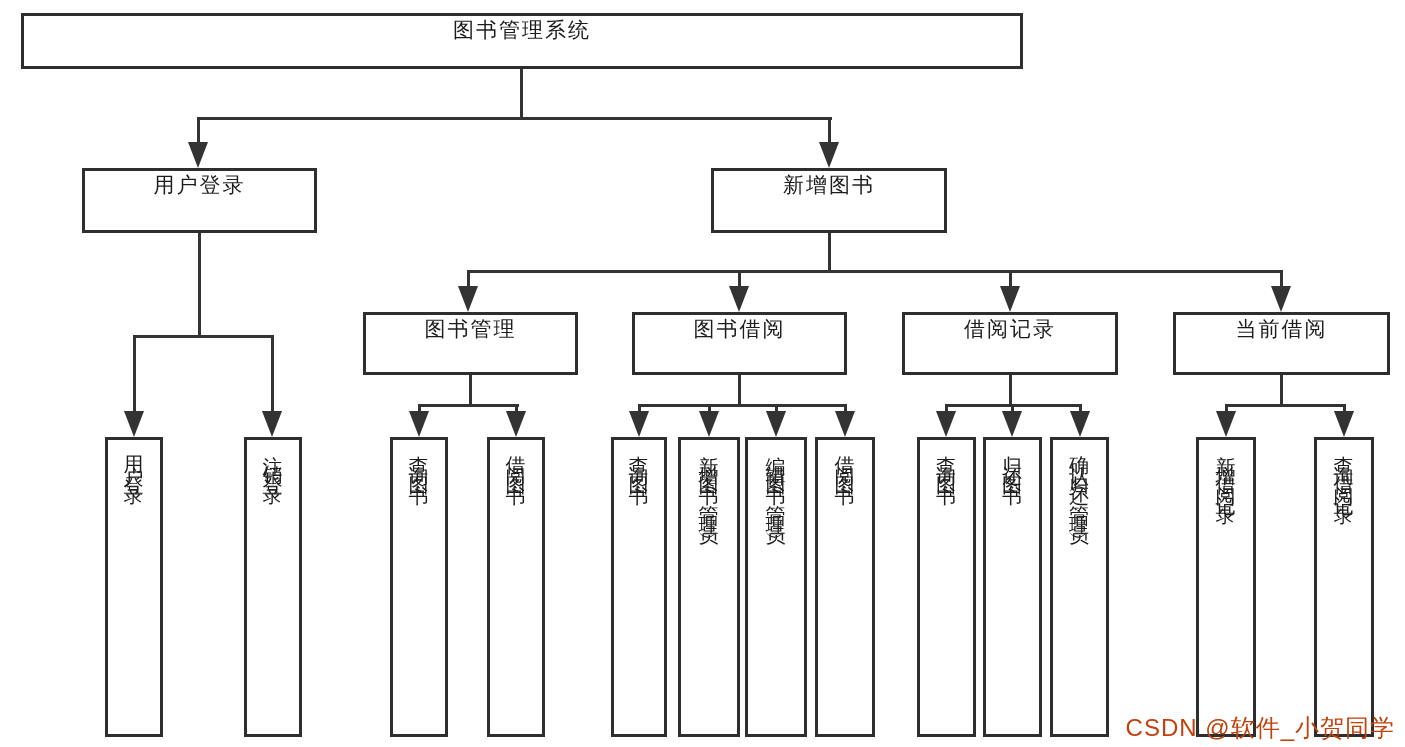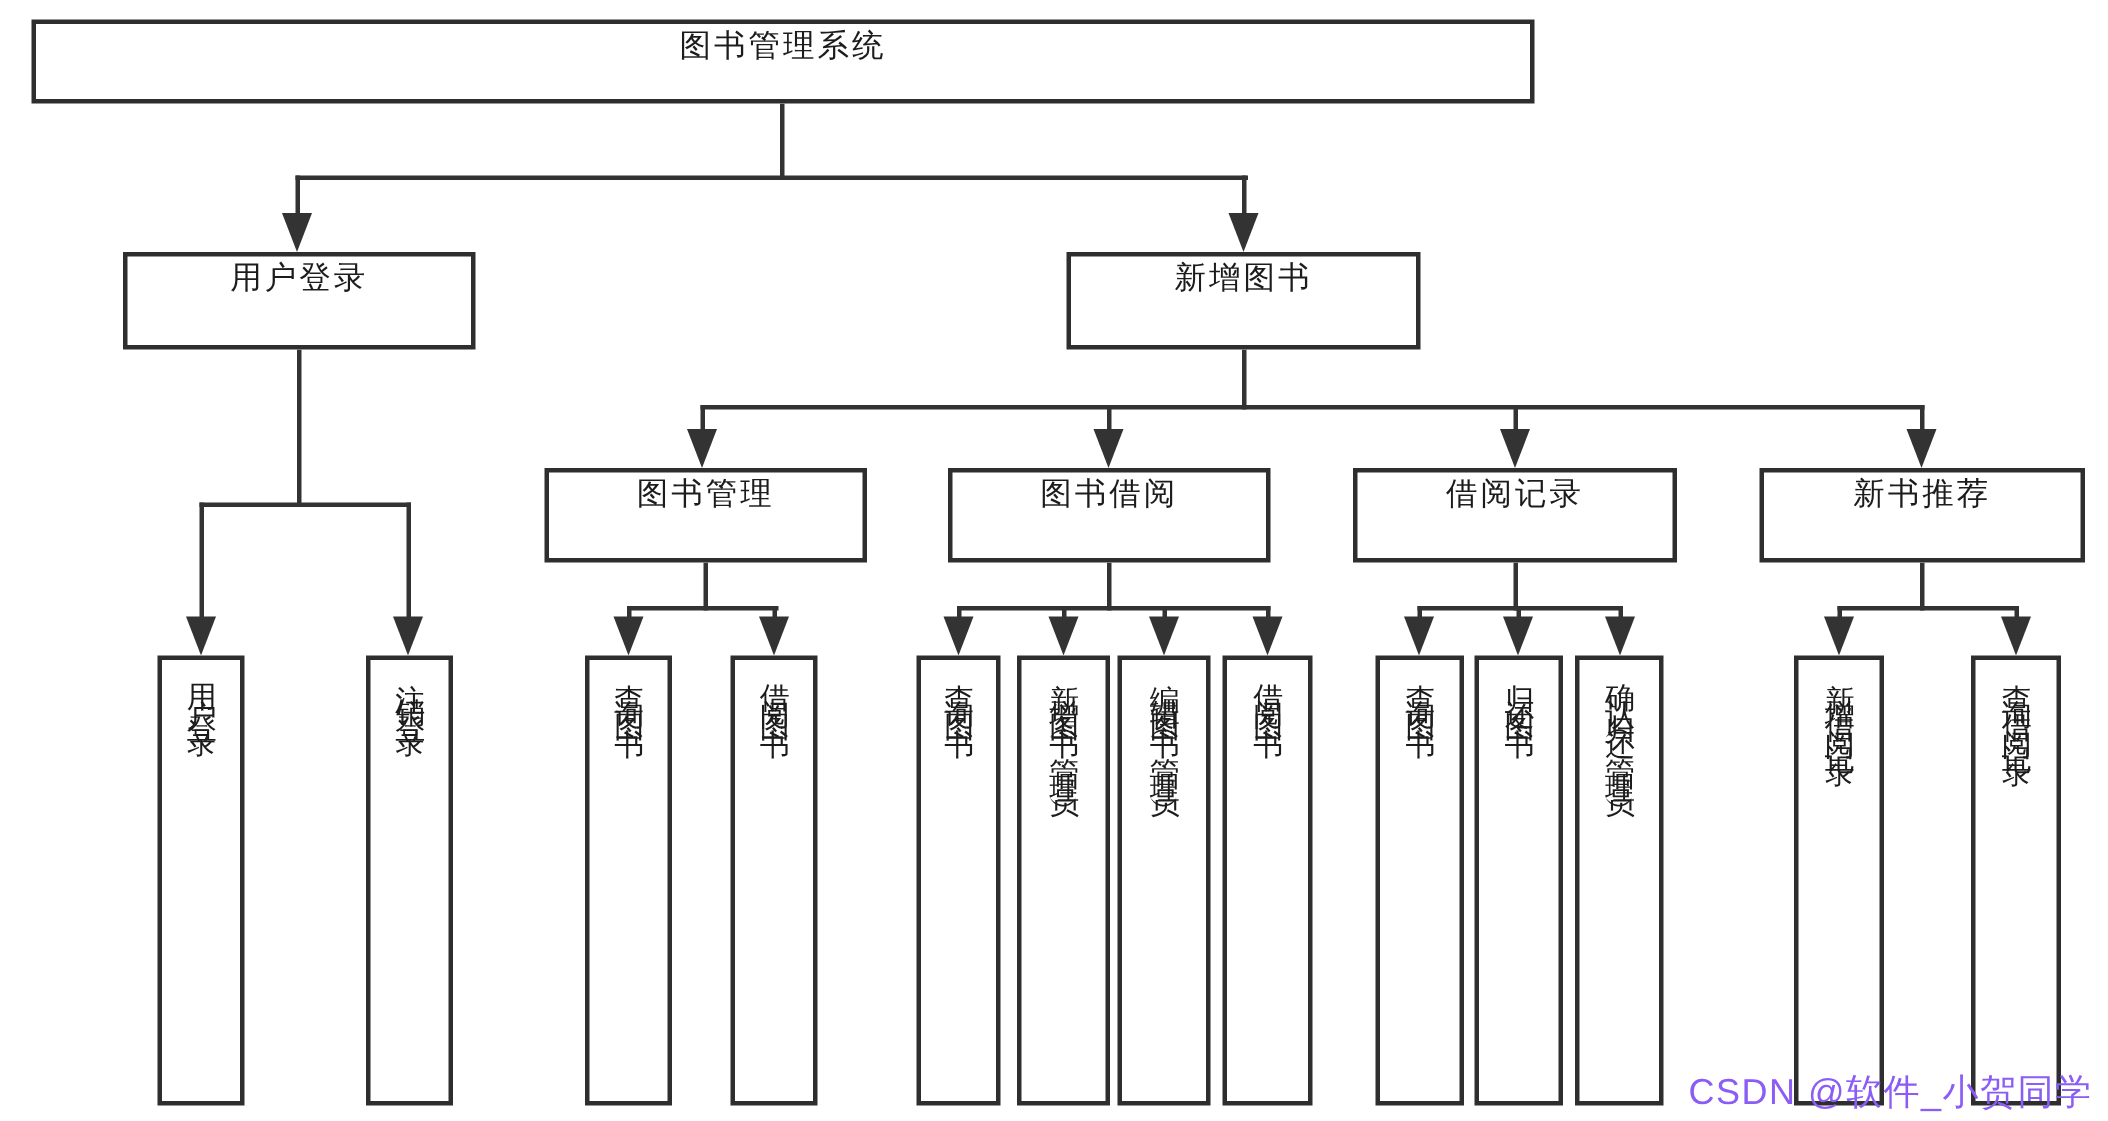--- a/index.html
+++ b/index.html
@@ -32,21 +32,21 @@
     position:absolute;width:0;height:0;
     border-left:10px solid transparent;
     border-right:10px solid transparent;
     border-top:26px solid #333333;
     z-index:1;
   }
   .watermark{
     position:absolute;
     top:712px;right:10px;
     font-size:24px;
-    color:#8b5cf6;
+    color:#c2410c;
     letter-spacing:1px;
     z-index:5;
     white-space:nowrap;
   }
 </style>
 </head>
 <body>
 
 <div class="canvas">
 
@@ -123,21 +123,21 @@
   <div class="node" style="left:363px;top:312px;width:215px;height:63px;">
     <span class="hlabel">图书管理</span>
   </div>
   <div class="node" style="left:632px;top:312px;width:215px;height:63px;">
     <span class="hlabel">图书借阅</span>
   </div>
   <div class="node" style="left:902px;top:312px;width:216px;height:63px;">
     <span class="hlabel">借阅记录</span>
   </div>
   <div class="node" style="left:1173px;top:312px;width:217px;height:63px;">
-    <span class="hlabel">新书推荐</span>
+    <span class="hlabel">当前借阅</span>
   </div>
 
   <div class="node" style="left:105px;top:437px;width:58px;height:300px;">
     <span class="vtext">用户登录</span>
   </div>
   <div class="node" style="left:244px;top:437px;width:58px;height:300px;">
     <span class="vtext">注销登录</span>
   </div>
   <div class="node" style="left:390px;top:437px;width:58px;height:300px;">
     <span class="vtext">查询图书</span>

